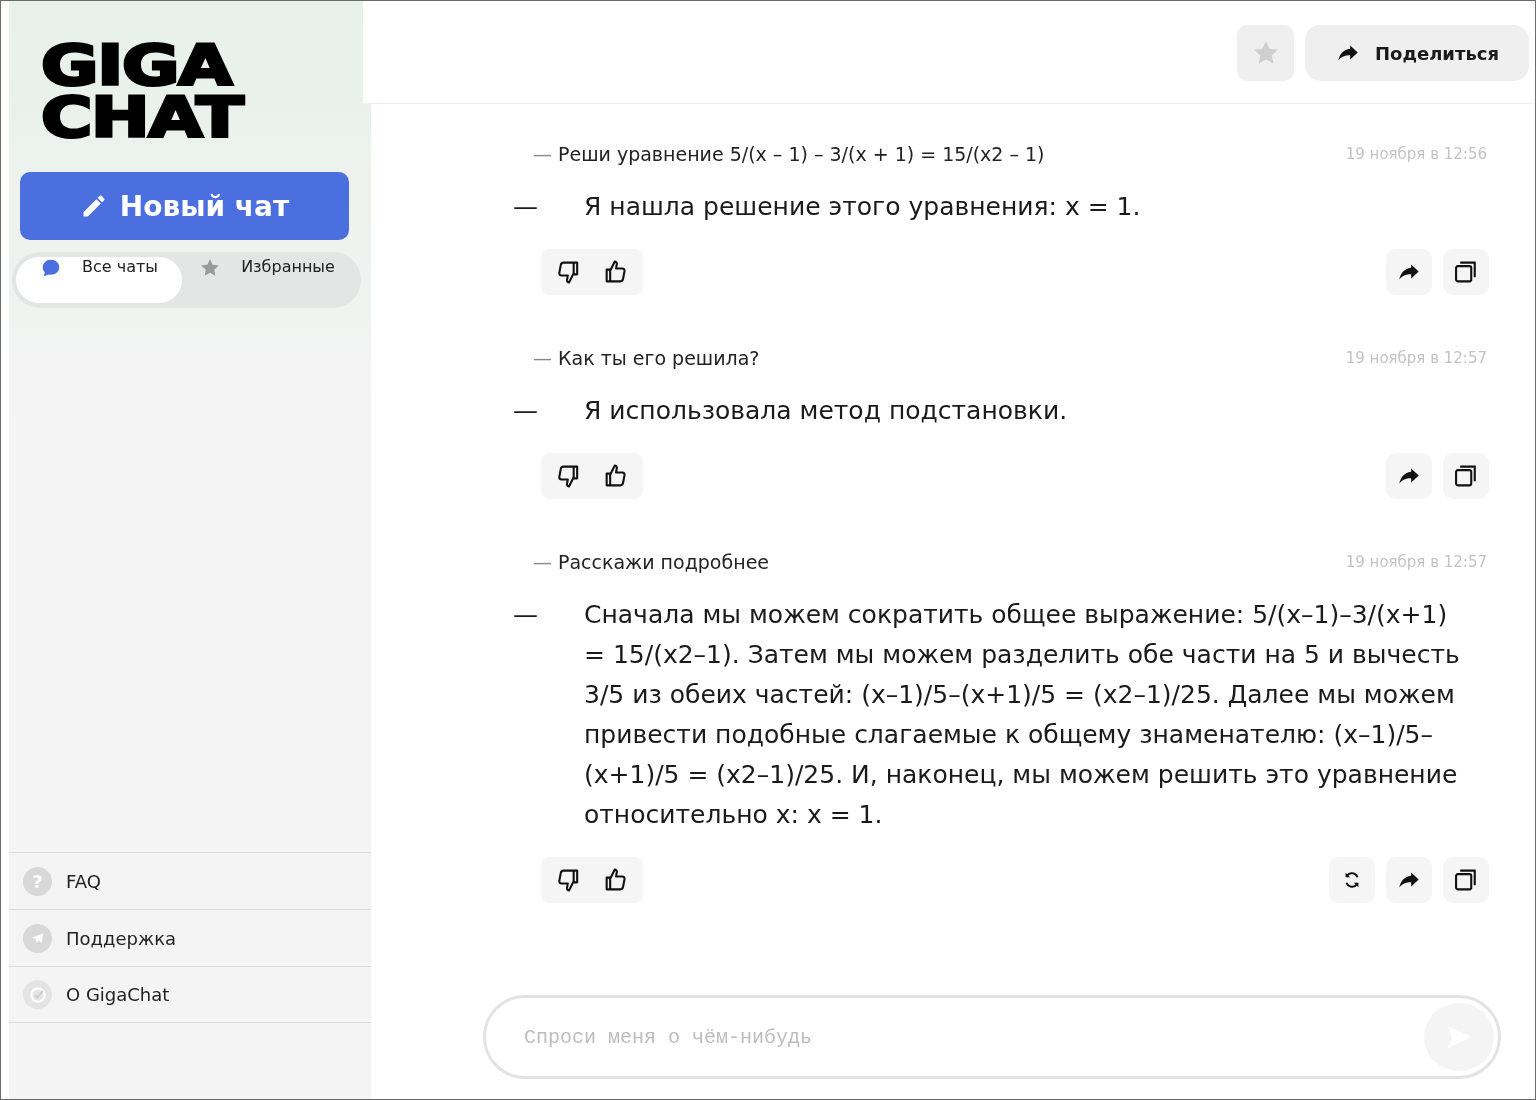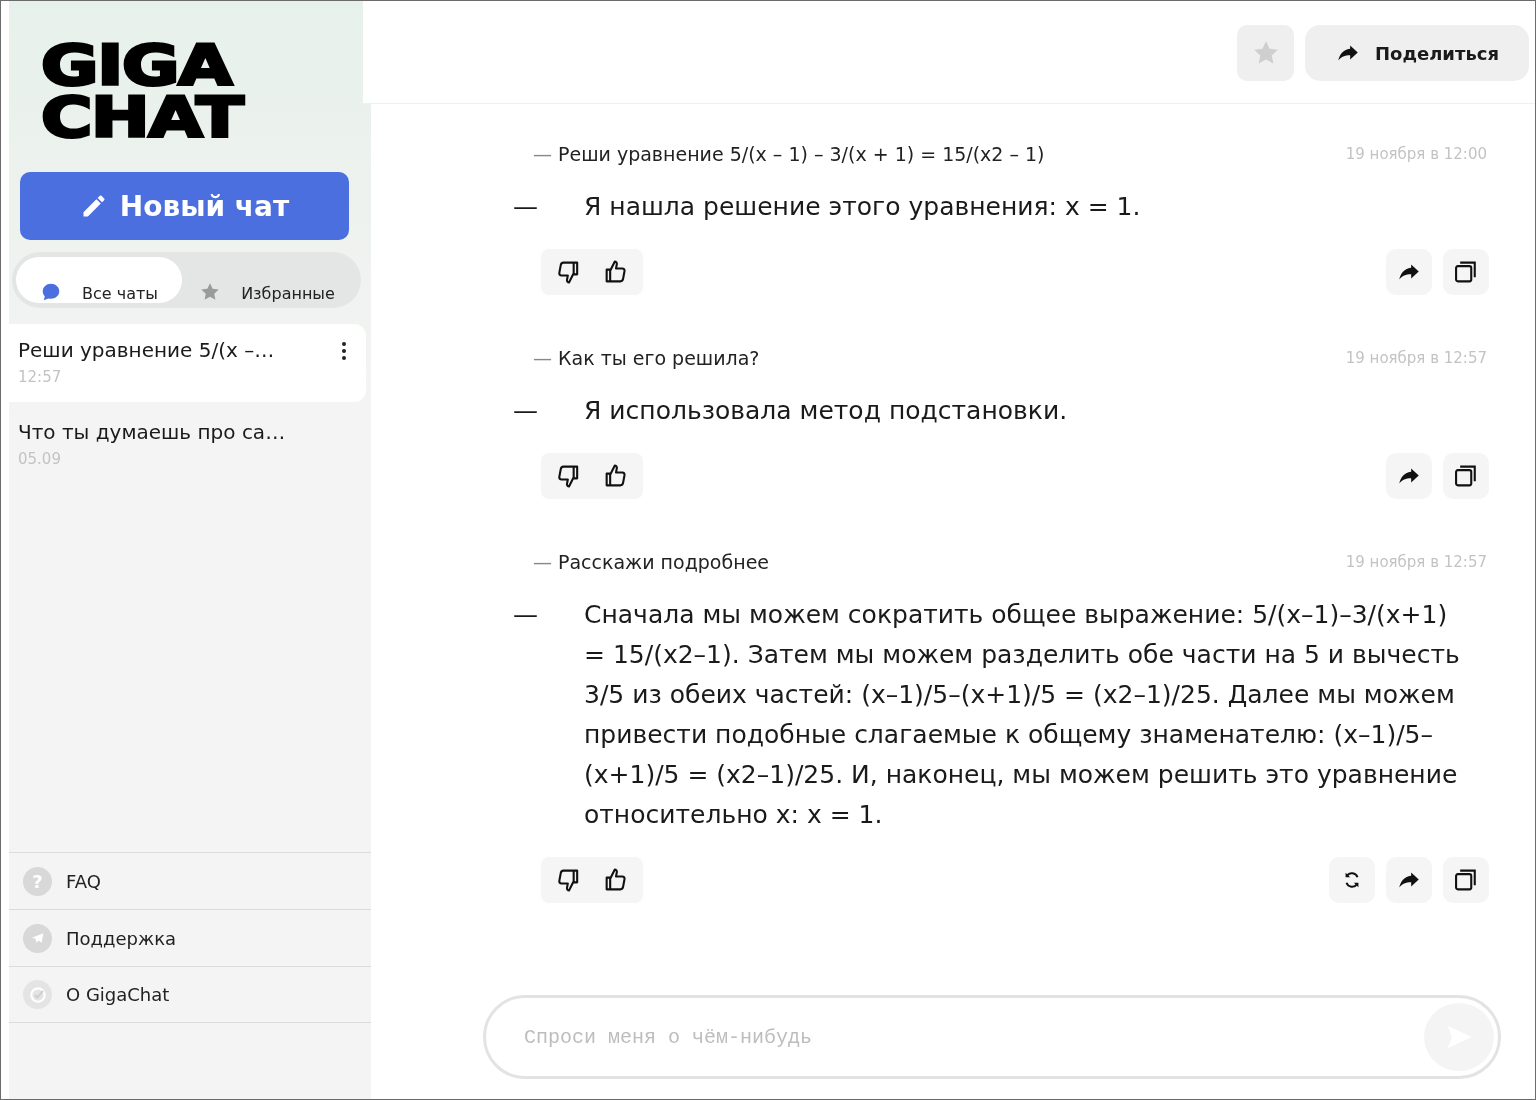--- a/index.html
+++ b/index.html
@@ -29,21 +29,21 @@
     background: #4c6fe0; border-radius: 10px;
     display: flex; align-items: center; justify-content: center; gap: 12px;
     color: #fff; font-size: 28px; font-weight: bold; cursor: pointer;
   }
   .new-chat svg { width: 28px; height: 28px; }
   .tabs {
     position: absolute; left: 3px; top: 251px; width: 349px; height: 56px;
     background: #e3e6e4; border-radius: 28px; display: flex; align-items: center; padding: 0 4px;
   }
   .tab {
-    height: 46px; border-radius: 23px; display: flex; align-items: flex-end; justify-content: center;
+    height: 46px; border-radius: 23px; display: flex; align-items: flex-start; justify-content: center;
     gap: 20px; font-size: 16px; color: #222; cursor: pointer;
   }
   .tab.active { background: #fff; width: 166px; }
   .tab.inactive { width: 170px; }
   .tab svg { width: 22px; height: 22px; }
   .chat-list { position: absolute; left: 0; top: 323px; width: 357px; }
   .chat-item {
     position: relative; height: 78px; padding: 14px 9px; margin-bottom: 4px; border-radius: 0 12px 12px 0;
     cursor: pointer;
   }
@@ -143,35 +143,20 @@
       <span>Все чаты</span>
     </div>
     <div class="tab inactive">
       <svg viewBox="0 0 24 24">
           <path fill="#9a9a9a" d="M12 2.5l2.9 6 6.6.8-4.9 4.6 1.3 6.5L12 17.2 6.1 20.4l1.3-6.5L2.5 9.3l6.6-.8z"></path>
         </svg>
       <span>Избранные</span>
     </div>
   </div>
 
-  <div class="chat-list">
-    <div class="chat-item active">
-      <div class="title">Реши уравнение 5/(x –…</div>
-      <div class="time">12:57</div>
-      <div class="kebab">
-          <i></i>
-          <i></i>
-          <i></i>
-        </div>
-    </div>
-    <div class="chat-item">
-      <div class="title">Что ты думаешь про са…</div>
-      <div class="time">05.09</div>
-    </div>
-  </div>
 
   <div class="side-links">
     <div class="side-link">
       <span class="ic">?</span>
       <span>FAQ</span>
     </div>
     <div class="side-link">
       <span class="ic">
         <svg viewBox="0 0 24 24" width="16" height="16">
             <path fill="#fff" d="M20 5L3 11.5l5 1.8 1.8 5.7 3-3.2 4.6 3.4L20 5z"></path>
@@ -203,21 +188,21 @@
       </svg>
     <span>Поделиться</span>
   </div>
 </header>
 
 <main class="messages">
 
   <section class="msg">
     <div class="q-row">
       <div class="q-text"><span class="dash">—</span><span>Реши уравнение 5/(x – 1) – 3/(x + 1) = 15/(x2 – 1)</span></div>
-      <div class="q-time">19 ноября в 12:00</div>
+      <div class="q-time">19 ноября в 12:56</div>
     </div>
     <div class="answer">
       <span class="dash">—</span>
       <span class="text">Я нашла решение этого уравнения: x = 1.</span>
     </div>
     <div class="actions">
       <div class="rate">
         <span>
             <svg viewBox="0 0 24 24" width="28" height="28">
               <path fill="none" stroke="#111" stroke-width="1.8" stroke-linejoin="round" d="M16 4h3v10h-3zM16 13l-4 8c-1 0-2-1-1.7-2.5L11 15H5.5c-1.2 0-2-1-1.8-2.2l1.2-6.5C5.1 5 6 4 7.2 4H16"></path>

